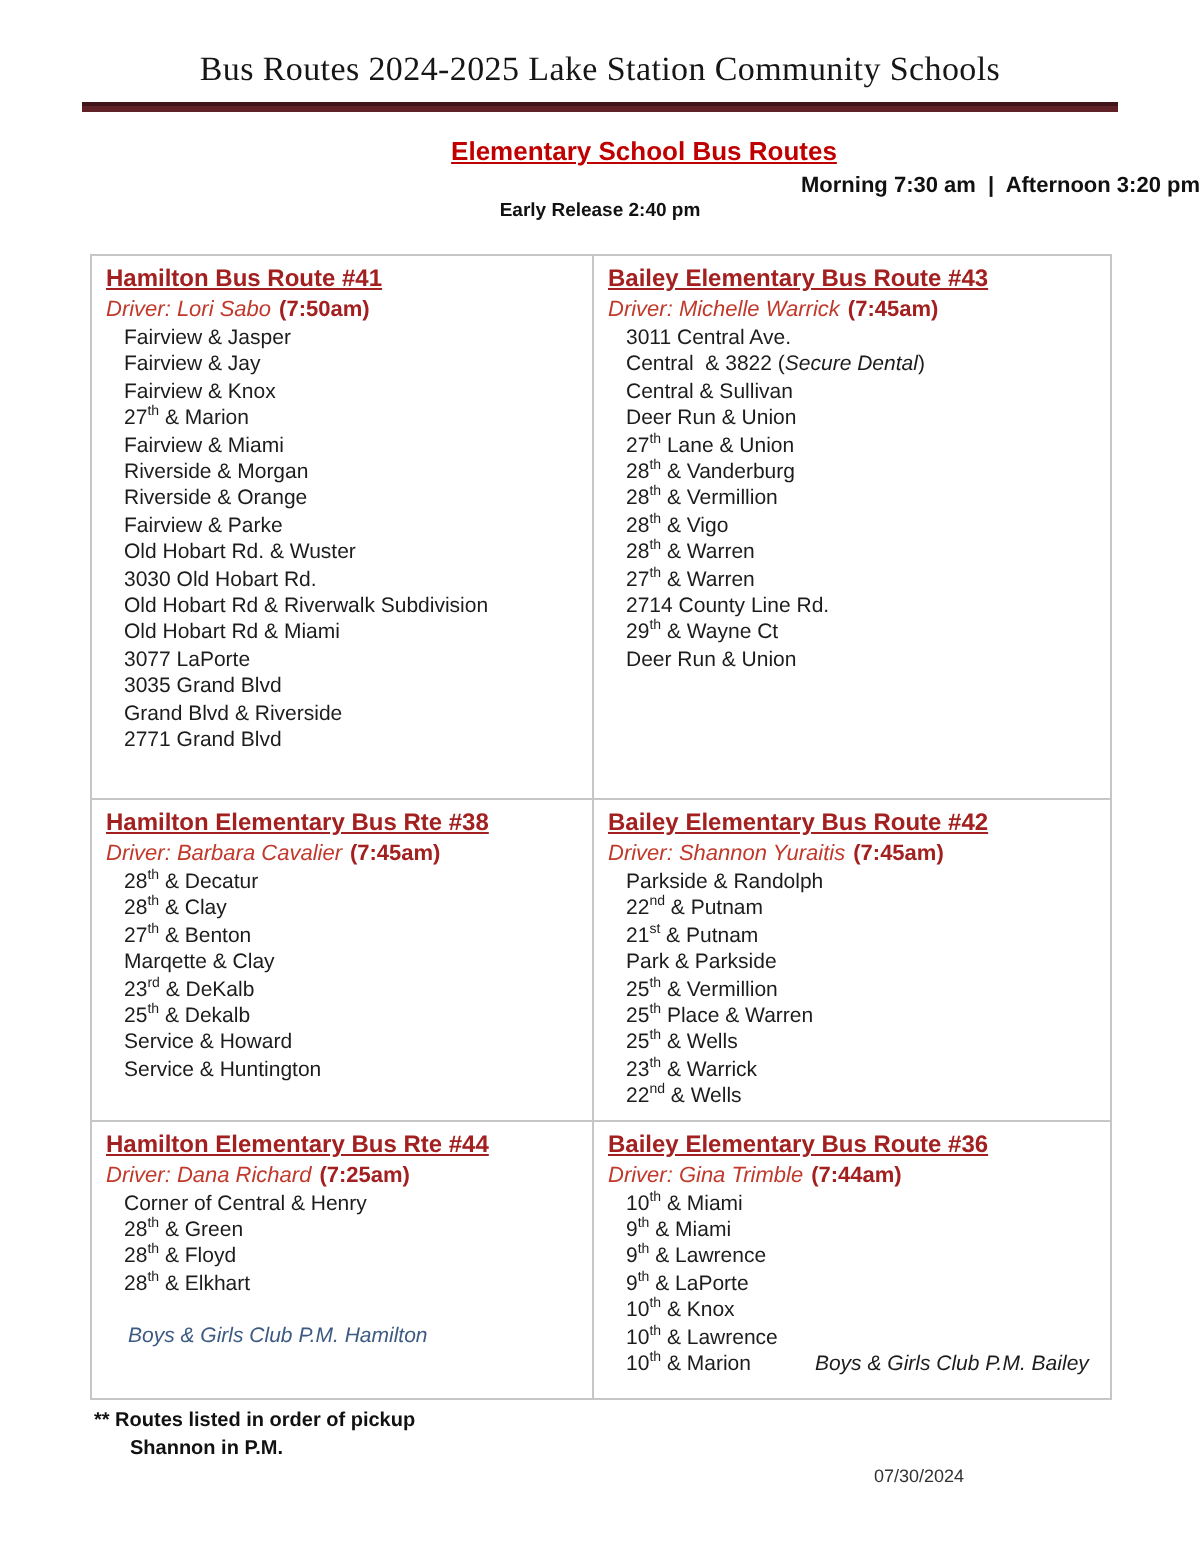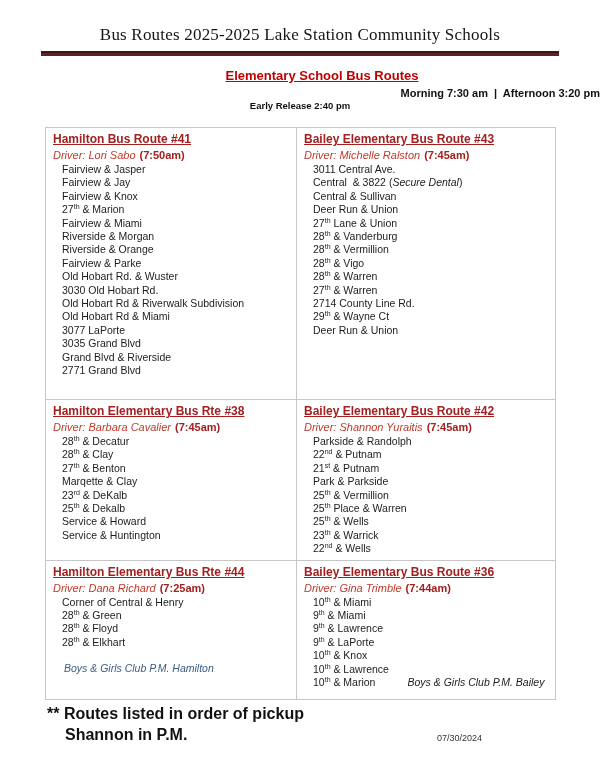--- a/index.html
+++ b/index.html
@@ -27,28 +27,28 @@
   .driver-line { font-size:11px; margin-bottom:2px; white-space:nowrap; }
   .driver-name { font-style:italic; color:var(--driver-red,#c0392b); }
   .pickup-time { font-weight:bold; color:var(--route-title-red,#a82121); margin-left:4px; }
 
   .stops { padding-left:9px; font-size:10.5px; line-height:13.4px; color:#1c1c1c; }
   .stops sup { font-size:7px; vertical-align:super; line-height:0; }
   .note-block  { margin-top:13px; margin-left:2px; font-style:italic; font-size:10.5px;
                  color:var(--note-blue,#3c5a82); }
   .note-inline { font-style:italic; margin-left:32px; color:#1c1c1c; }
 
-  .footer-note { position:absolute; left:47px; top:705px; font-size:16px; font-weight:bold; color:#111; }
+  .footer-note { position:absolute; left:47px; top:705px; font-size:10px; font-weight:bold; color:#111; }
   .footer-note .line2 { margin-left:18px; margin-top:3px; }
   .doc-date { position:absolute; left:437px; top:733px; font-size:9px; color:#333; }
 </style>
 </head>
 <body>
 
-<div class="doc-title">Bus Routes 2025-2025 Lake Station Community Schools</div>
+<div class="doc-title">Bus Routes 2024-2025 Lake Station Community Schools</div>
 <div class="title-rule"></div>
 
 <div class="section-title">Elementary School Bus Routes</div>
 <div class="schedule">Morning 7:30 am &nbsp;|&nbsp; Afternoon 3:20 pm</div>
 <div class="early">Early Release 2:40 pm</div>
 
 <table class="routes">
   <colgroup>
       <col style="width:251px">
       <col style="width:259px">
@@ -75,21 +75,21 @@
             <div class="stop">Old Hobart Rd &amp; Miami</div>
             <div class="stop">3077 LaPorte</div>
             <div class="stop">3035 Grand Blvd</div>
             <div class="stop">Grand Blvd &amp; Riverside</div>
             <div class="stop">2771 Grand Blvd</div>
           </div>
     </td>
     <td>
       <div class="route-title">Bailey Elementary Bus Route #43</div>
       <div class="driver-line">
-        <span class="driver-name">Driver: Michelle Ralston</span><span class="pickup-time">(7:45am)</span>
+        <span class="driver-name">Driver: Michelle Warrick</span><span class="pickup-time">(7:45am)</span>
       </div>
       <div class="stops">
             <div class="stop">3011 Central Ave.</div>
             <div class="stop">Central&nbsp; &amp; 3822 (<i>Secure Dental</i>)</div>
             <div class="stop">Central &amp; Sullivan</div>
             <div class="stop">Deer Run &amp; Union</div>
             <div class="stop">27<sup>th</sup> Lane &amp; Union</div>
             <div class="stop">28<sup>th</sup> &amp; Vanderburg</div>
             <div class="stop">28<sup>th</sup> &amp; Vermillion</div>
             <div class="stop">28<sup>th</sup> &amp; Vigo</div>

